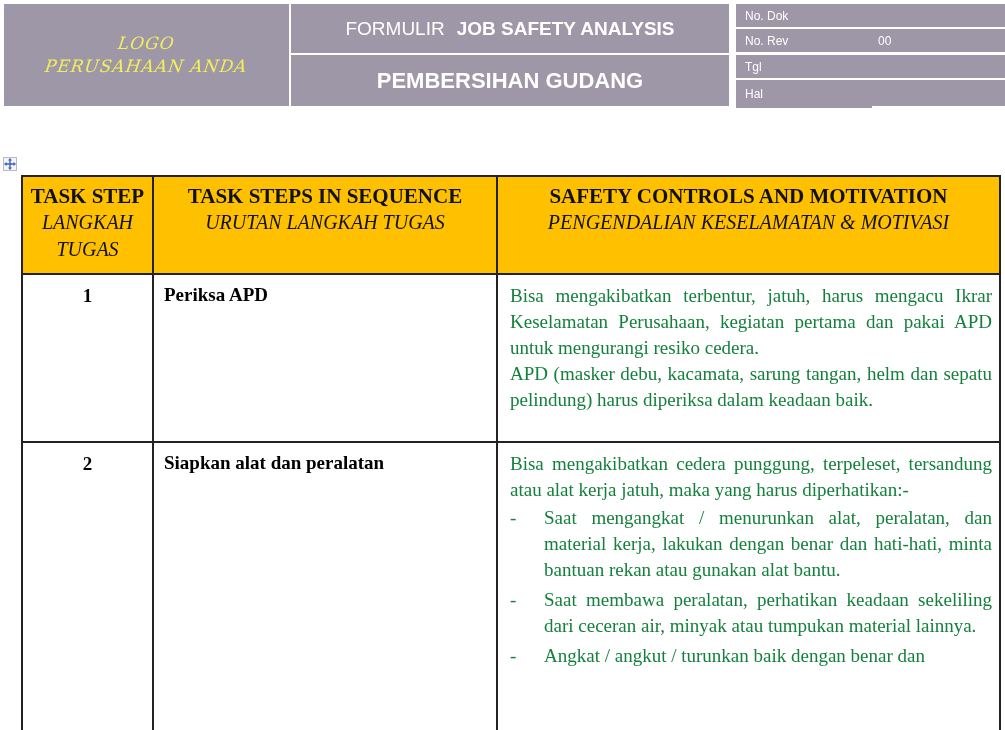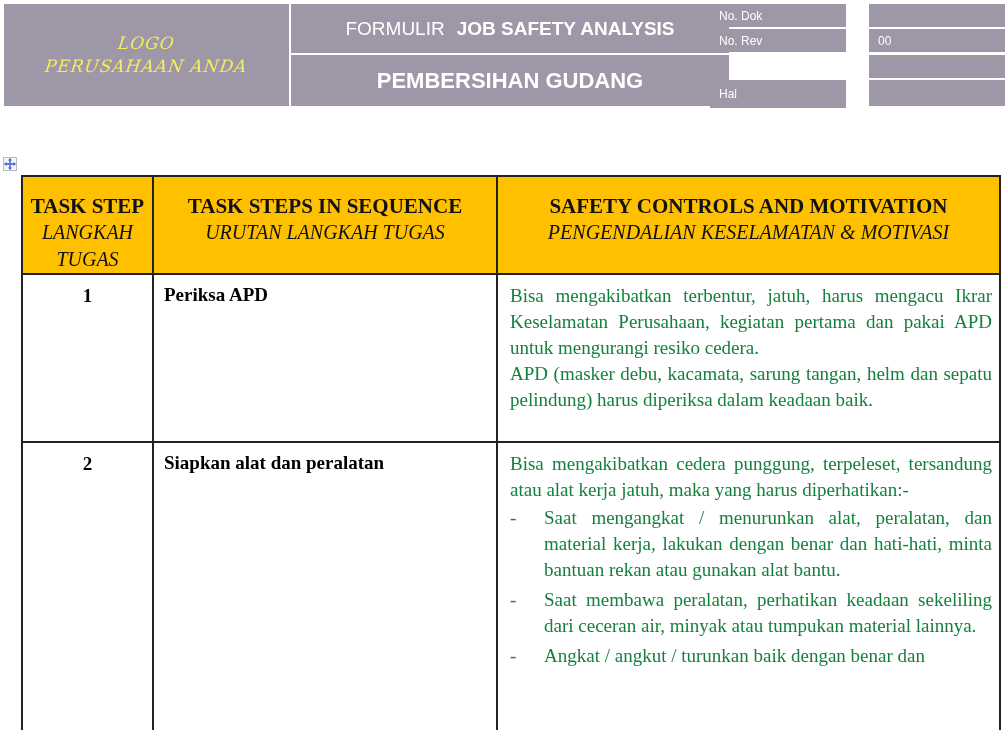--- a/index.html
+++ b/index.html
@@ -7,31 +7,31 @@
 
   
   .hdr { position:absolute; left:4px; top:4px; width:993px; height:102px; background:#ffffff; }
   .hcell { position:absolute; background:#9e97a8; box-sizing:border-box; }
   .logo { left:0; top:0; width:285px; height:102px; display:flex; flex-direction:column; align-items:center; justify-content:center; }
   .logo span { font-family:"DejaVu Serif", serif; font-style:italic; color:#f3ee5a; font-size:17px; letter-spacing:1px; line-height:23px; transform:skewX(-8deg); }
   .title1 { left:287px; top:0; width:438px; height:49px; display:flex; align-items:center; justify-content:center; color:#ffffff; font-family:"Liberation Sans", sans-serif; font-size:19px;gap:6px; }
   .title1 b { margin-left:6px; font-weight:bold; }
   .title2 { left:287px; top:51px; width:438px; height:51px; display:flex; align-items:center; justify-content:center; color:#ffffff; font-family:"Liberation Sans", sans-serif; font-weight:bold; font-size:22px; }
   .mlabel, .mvalue { height:23px; color:#ffffff; font-family:"Liberation Sans", sans-serif; font-size:12px; padding-left:9px; display:flex; align-items:center; }
-  .mlabel { left:706px; width:136px;padding-left:9px; }
+  .mlabel { left:732px; width:136px;padding-left:9px; }
   .mvalue { left:865px; width:140px; }
 
   
   .move { position:absolute; left:3px; top:157px; width:14px; height:14px; border:1px solid #b8b8c8; background:#f4f4fa; box-sizing:border-box; display:flex; align-items:center; justify-content:center; }
 
   
   table.jsa { position:absolute; left:21px; top:175px; width:978px; border-collapse:collapse; table-layout:fixed; }
   table.jsa td, table.jsa th { border:2px solid #222222; vertical-align:top; padding:0; }
   table.jsa th { background:#ffc000; font-weight:normal; height:96px; text-align:center; color:#111; }
-  .th-b { font-weight:bold; font-size:21px; line-height:26px; display:block; padding-top:16px; }
+  .th-b { font-weight:bold; font-size:21px; line-height:26px; display:block; padding-top:6px; }
   .th-i { font-style:italic; font-size:20px; line-height:27px; display:block; }
   .num { text-align:center; font-weight:bold; font-size:19px; padding-top:10px !important; }
   .step { font-weight:bold; font-size:19px; padding:9px 10px 0 10px !important; }
   .ctrl { font-size:19px; line-height:26px; padding:8px 7px 6px 12px !important; text-align:justify; color:#15803d; }
   .ctrl p { margin:0; }
   .ctrl ul { margin:2px 0 0 0; padding:0; list-style:none; }
   .ctrl li { position:relative; padding-left:34px; margin-bottom:4px; }
   .ctrl li .dash { position:absolute; left:0; top:0; }
 </style>
 </head>
@@ -45,20 +45,21 @@
   <div class="hcell title1">
     <span>FORMULIR</span>
     <b>JOB SAFETY ANALYSIS</b>
   </div>
   <div class="hcell title2">PEMBERSIHAN GUDANG</div>
 
   <div class="hcell mlabel" style="top:0;">No. Dok</div>
   <div class="hcell mvalue" style="top:0;"></div>
   <div class="hcell mlabel" style="top:25px;">No. Rev</div>
   <div class="hcell mvalue" style="top:25px;">00</div>
+  <div class="hcell mlabel" style="top:51px;">Tgl</div>
   <div class="hcell mvalue" style="top:51px;"></div>
   <div class="hcell mlabel" style="top:76px;height:28px;">Hal</div>
   <div class="hcell mvalue" style="top:76px;height:26px;"></div>
 </div>
 
 <div class="move">
   <svg width="12" height="12" viewBox="0 0 12 12">
     <path d="M6 0 L8 2.5 H6.7 V5.3 H9.5 V4 L12 6 L9.5 8 V6.7 H6.7 V9.5 H8 L6 12 L4 9.5 H5.3 V6.7 H2.5 V8 L0 6 L2.5 4 V5.3 H5.3 V2.5 H4 Z" fill="#3a5fc8"></path>
   </svg>
 </div>

